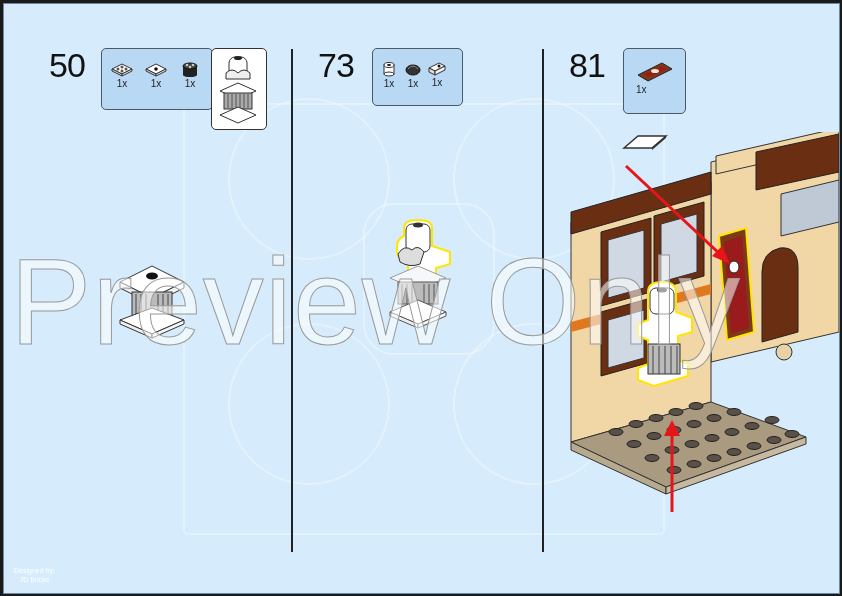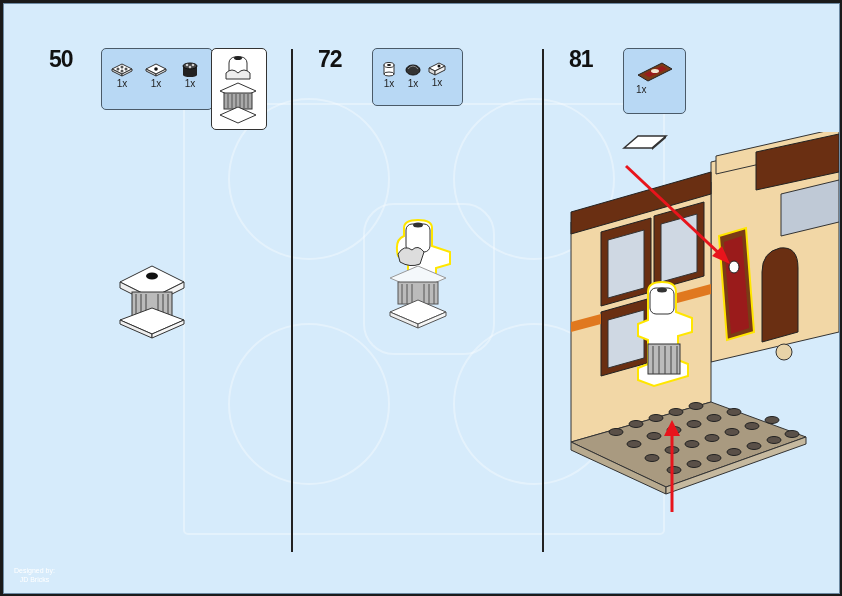--- a/index.html
+++ b/index.html
@@ -1,19 +1,19 @@
 <!DOCTYPE html>
 <html><head>
 <meta charset="utf-8">
 <style>
   html,body{margin:0;padding:0;}
   body{width:842px;height:596px;background:#1a1a1a;position:relative;overflow:hidden;font-family:"Liberation Sans",sans-serif;}
   .page{position:absolute;left:3px;top:3px;width:835px;height:589px;background:#d6ebfb;border:1px solid #6d8aa3;overflow:hidden;}
   .divider{position:absolute;top:45px;width:2px;height:503px;background:#222;}
-  .step-num{position:absolute;font-weight:bold;font-size:23px;color:#111;letter-spacing:-1px;font-family:"Liberation Sans",sans-serif;}
+  .step-num{position:absolute;font-weight:normal;font-size:34px;color:#111;letter-spacing:-1px;font-family:"Liberation Sans",sans-serif;}
   .parts{position:absolute;background:#b8d8f4;border:1px solid #4a5a68;border-radius:5px;}
   .part{position:absolute;width:24px;text-align:center;}
   .part svg{display:block;margin:0 auto;}
   .qty{font-size:10px;color:#222;display:block;margin-top:1px;}
   .callout{position:absolute;background:#fff;border:1px solid #333;border-radius:5px;}
   .wm-text{position:absolute;left:6px;top:228px;font-size:122px;color:rgba(255,255,255,0.55);-webkit-text-stroke:1px #9a9a9a;white-space:nowrap;font-family:"Liberation Sans",sans-serif;letter-spacing:1px;pointer-events:none;}
   .credit{position:absolute;left:10px;top:562px;font-size:7px;color:#fff;line-height:9px;text-align:center;}
   .model{position:absolute;}
 </style>
 </head>
@@ -101,21 +101,21 @@
         <line x1="34" y1="32" x2="34" y2="56"></line>
         <line x1="46" y1="32" x2="46" y2="56"></line>
         <line x1="51" y1="32" x2="51" y2="56"></line>
         <line x1="56" y1="32" x2="56" y2="56"></line>
       </g>
     <polygon points="40,46 72,58 40,72 8,58" fill="#fff" stroke="#333"></polygon>
     <polygon points="8,58 40,72 40,76 8,62" fill="#eee" stroke="#333"></polygon>
     <polygon points="40,72 72,58 72,62 40,76" fill="#f5f5f5" stroke="#333"></polygon>
   </svg>
 
-  <div class="step-num" style="left:314px;top:42px">72</div>
+  <div class="step-num" style="left:314px;top:42px">73</div>
   <div class="parts" style="left:368px;top:44px;width:89px;height:56px">
     <div class="part" style="left:4px;top:12px">
       <svg width="16" height="16">
           <rect x="3" y="4" width="10" height="9" fill="#fff" stroke="#333"></rect>
           <ellipse cx="8" cy="13" rx="5" ry="2" fill="#fff" stroke="#333"></ellipse>
           <ellipse cx="8" cy="4" rx="5" ry="2.5" fill="#fff" stroke="#333"></ellipse>
           <ellipse cx="8" cy="4" rx="2" ry="1" fill="#111"></ellipse>
         </svg>
       <span class="qty">1x</span>
     </div>
@@ -246,18 +246,19 @@
       </g>
 
     <g stroke="#e8141c" stroke-width="3" fill="#e8141c">
       <line x1="70" y1="34" x2="166" y2="124"></line>
       <polygon points="174,132 156,124 166,114" stroke="none"></polygon>
       <line x1="116" y1="388" x2="116" y2="298"></line>
       <polygon points="116,288 108,304 124,304" stroke="none"></polygon>
     </g>
   </svg>
 
+  <div class="wm-text">Preview Only</div>
 
   <div class="credit">
     <div>Designed by:</div>
     <div>JD Bricks</div>
   </div>
 </div>
 
 </body></html>

